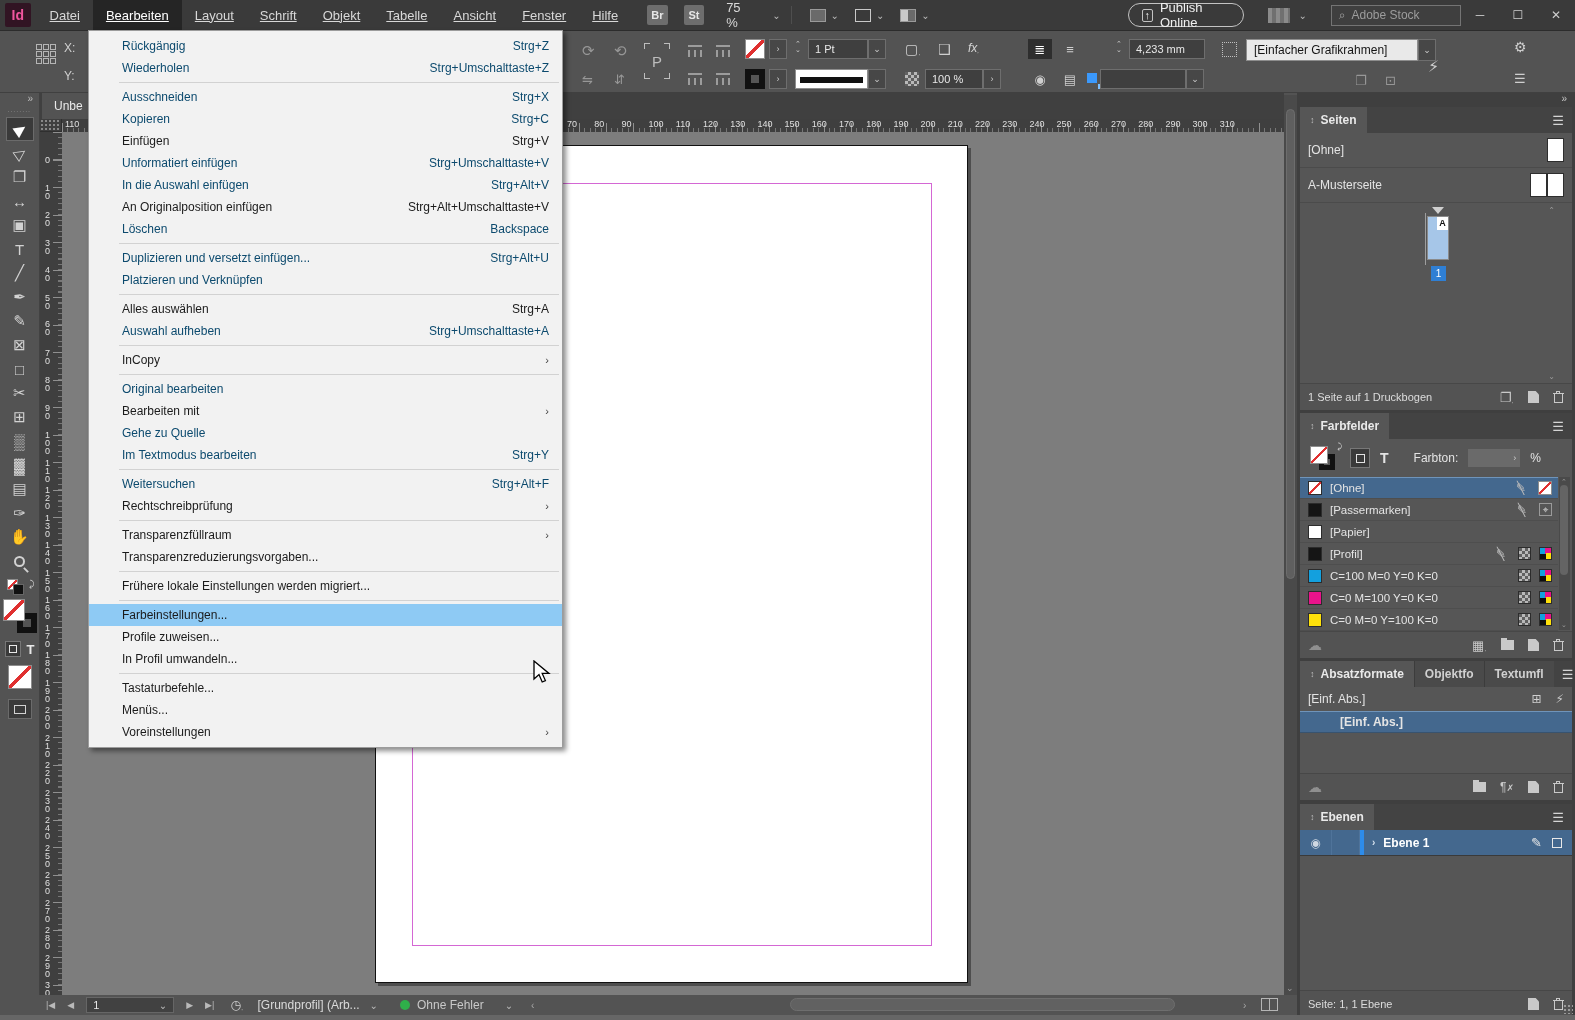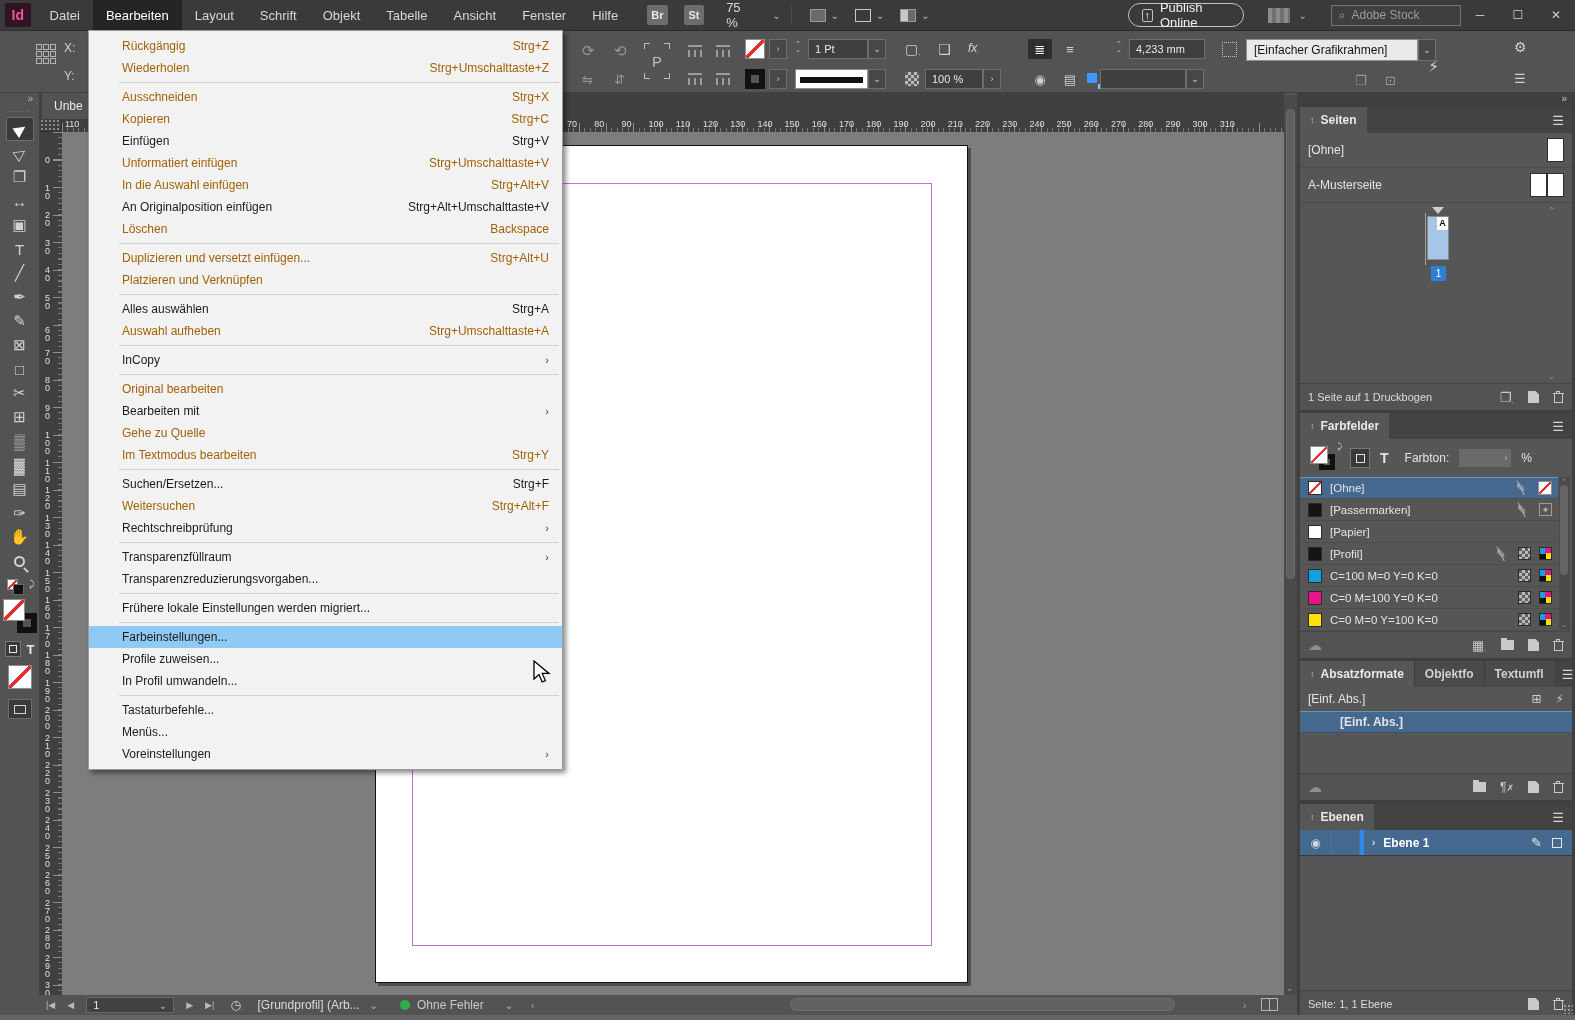--- a/index.html
+++ b/index.html
@@ -5,21 +5,21 @@
   * { margin:0; padding:0; box-sizing:border-box; }
   html,body { width:1575px; height:1020px; overflow:hidden; background:#3c3c3c;
     font-family:"Liberation Sans","DejaVu Sans",sans-serif; }
   #root { position:relative; width:1575px; height:1020px; background:#535353; }
 
   
   #menubar { position:absolute; left:0; top:0; width:1575px; height:30px; background:#3a3a3a;
     display:flex; align-items:center; color:#d8d8d8; font-size:13px; z-index:40; }
   #logo { width:30px; height:24px; margin:0 6px 0 5px; background:#311423; color:#f0569e;
     font-weight:bold; font-size:14px; display:flex; align-items:center; justify-content:center; border-radius:2px; }
-  .mb-item { padding:0 13px; height:30px; display:flex; align-items:center; cursor:default; }
+  .mb-item { padding:0 13px; height:30px; display:flex; align-items:center; cursor:default;text-decoration:underline; }
   .mb-item.active { background:#252525; color:#fff; }
   .mini-btn { width:24px; height:20px; background:#6d6d6d; color:#e6e6e6; border-radius:2px;
     display:flex; align-items:center; justify-content:center; font-size:11px; font-weight:bold; margin-left:16px; }
   #zoom-box { margin-left:22px; display:flex; align-items:center; gap:26px; }
   .chev { color:#b9b9b9; font-size:10px; }
   .tb-sep { width:1px; height:18px; background:#4e4e4e; margin:0 10px; }
   .tb-icon { color:#c9c9c9; font-size:13px; display:flex; align-items:center; gap:5px; margin:0 8px; }
   .tb-icon .glyph-box { width:16px; height:13px; border:1px solid #9a9a9a; background:#6a6a6a; }
   #publish-btn { margin-left:190px; border:1px solid #c3c3c3; border-radius:13px; height:24px;
     display:flex; align-items:center; gap:7px; padding:0 13px; color:#f0f0f0; }
@@ -127,21 +127,21 @@
     border:1px solid #6d6d6d; border-radius:5px; }
   #vscroll .down { position:absolute; bottom:2px; left:2px; color:#9d9d9d; font-size:9px; }
 
   
   #editmenu { position:absolute; left:88px; top:30px; width:475px; background:#f2f2f2;
     border:1px solid #9c9c9c; box-shadow:3px 3px 5px rgba(0,0,0,.45); z-index:50; padding:4px 0; }
   .mi { height:22px; display:flex; align-items:center; padding:0 13px 0 33px; font-size:12px; color:#1b1b1b; }
   .mi .lbl { flex:1; white-space:nowrap; }
   .mi .sc { white-space:nowrap; }
   .mi .sub { font-size:11px; margin-left:8px; color:#444; }
-  .mi.disabled { color:#a16207; }
+  .mi.disabled { color:#0c4a6e; }
   .mi.highlighted { background:#8ecaf4; }
   .msep { height:1px; background:#d2d2d2; margin:3px 3px 3px 30px; }
 
   
   #cursor { position:absolute; left:533px; top:660px; z-index:60; }
 
   
   #dock { position:absolute; left:1297px; top:93px; width:278px; height:927px; background:#3f3f3f; z-index:6; }
   #dock-head { height:14px; color:#c7c7c7; font-size:10px; text-align:right; padding-right:8px; }
   .panel { position:absolute; left:3px; right:3px; background:#565656; color:#e4e4e4; font-size:12px; }
@@ -487,21 +487,21 @@
         <span style="left: 1130.6px;">300</span>
         <span style="left: 1157.8px;">310</span>
       </div>
     <div id="vruler">
         <span style="top: 24px;">0</span>
         <span style="top: 51.5px;">10</span>
         <span style="top: 79px;">20</span>
         <span style="top: 106.5px;">30</span>
         <span style="top: 134px;">40</span>
         <span style="top: 161.5px;">50</span>
-        <span style="top: 194px;">60</span>
+        <span style="top: 188px;">60</span>
         <span style="top: 216.5px;">70</span>
         <span style="top: 244px;">80</span>
         <span style="top: 271.5px;">90</span>
         <span style="top: 299px;">100</span>
         <span style="top: 326.5px;">110</span>
         <span style="top: 354px;">120</span>
         <span style="top: 381.5px;">130</span>
         <span style="top: 409px;">140</span>
         <span style="top: 436.5px;">150</span>
         <span style="top: 464px;">160</span>
@@ -604,24 +604,20 @@
       </div>
       <div class="mi disabled">
         <span class="lbl">Gehe zu Quelle</span>
         <span class="sc"></span>
       </div>
       <div class="mi disabled">
         <span class="lbl">Im Textmodus bearbeiten</span>
         <span class="sc">Strg+Y</span>
       </div>
       <div class="msep"></div>
-      <div class="mi enabled">
-        <span class="lbl">Suchen/Ersetzen...</span>
-        <span class="sc">Strg+F</span>
-      </div>
       <div class="mi disabled">
         <span class="lbl">Weitersuchen</span>
         <span class="sc">Strg+Alt+F</span>
       </div>
       <div class="mi enabled">
         <span class="lbl">Rechtschreibprüfung</span>
         <span class="sc"></span>
         <span class="sub">›</span>
       </div>
       <div class="msep"></div>
@@ -731,21 +727,21 @@
       <div id="farb-tools">
         <span id="farb-fs">
           <span class="f swatch-none"></span>
           <span class="s"></span>
           <span class="sw">⤸</span>
         </span>
         <span id="farb-cont">
             <i></i>
           </span>
         <span style="font-weight:bold;font-size:14px">T</span>
-        <span style="margin-left:6px">Farbton:</span>
+        <span style="margin-left:15px">Farbton:</span>
         <span id="tint-box">›</span>
         <span>%</span>
       </div>
       <div id="swatch-list">
           <div class="sw-row selected">
             <span class="sw-chip swatch-none"></span>
             <span class="sw-name">[Ohne]</span>
             <span class="noedit">✎</span>
             <span class="none-ic swatch-none"></span>
           </div>

